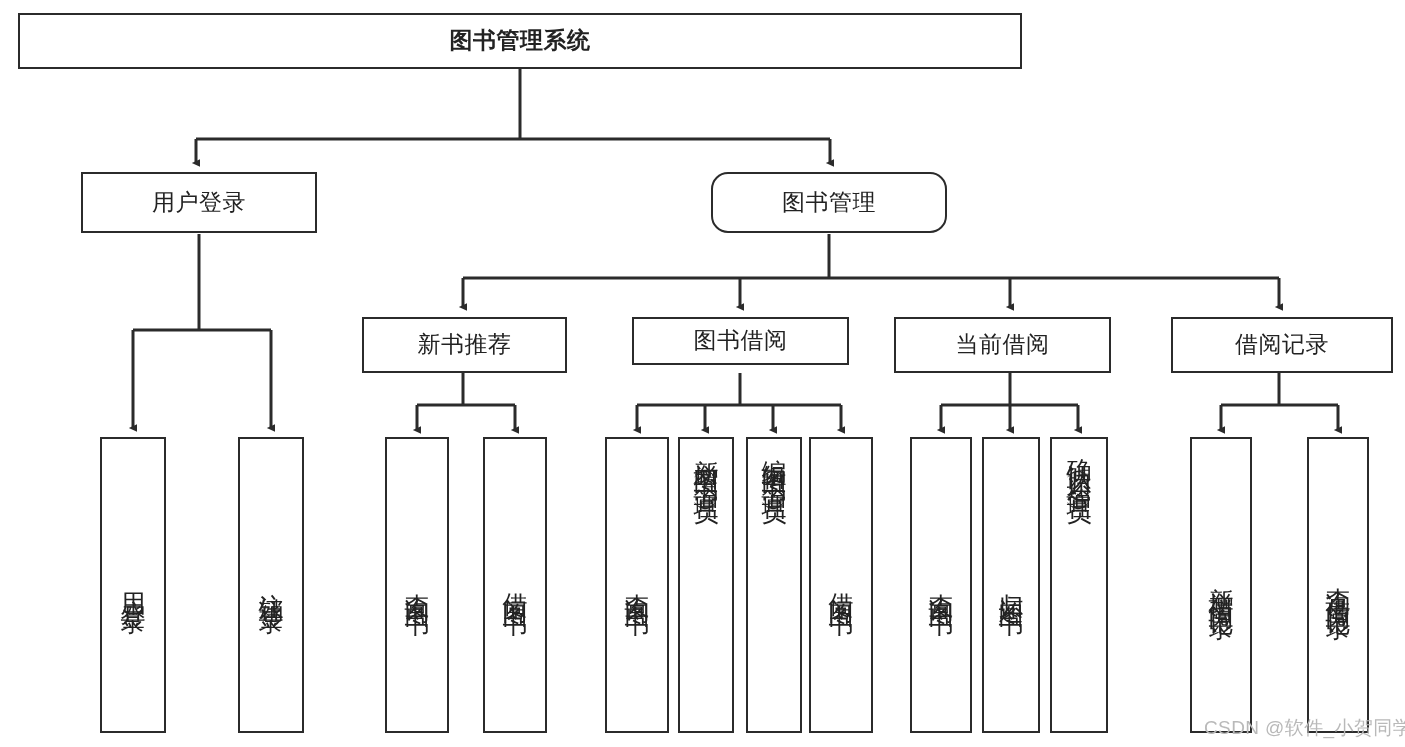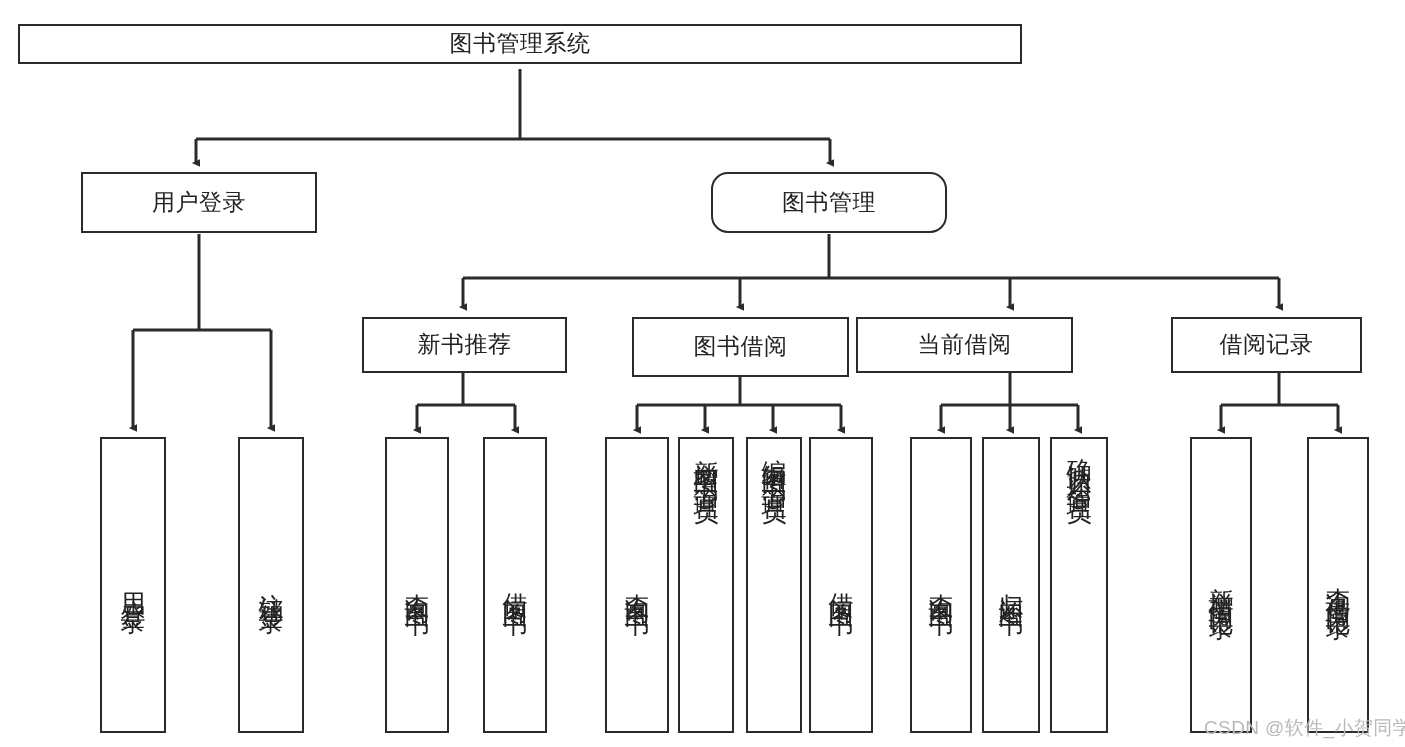--- a/index.html
+++ b/index.html
@@ -130,45 +130,45 @@
       <path d="M1010,405 L1010,430" marker-end="url(#arrow)"></path>
       <path d="M1078,405 L1078,430" marker-end="url(#arrow)"></path>
 
       <path d="M1279,373 L1279,405"></path>
       <path d="M1221,405 L1338,405"></path>
       <path d="M1221,405 L1221,430" marker-end="url(#arrow)"></path>
       <path d="M1338,405 L1338,430" marker-end="url(#arrow)"></path>
     </g>
   </svg>
 
-  <div class="node h root" style="left:18px; top:24px; width:1004px; height:40px;">
+  <div class="node h root" style="left:18px; top:13px; width:1004px; height:56px;font-weight:bold;">
     <span class="lbl">图书管理系统</span>
   </div>
 
   <div class="node h" style="left:81px; top:172px; width:236px; height:61px;">
     <span class="lbl">用户登录</span>
   </div>
 
   <div class="node h" style="left:711px; top:172px; width:236px; height:61px;border-radius:17px;">
     <span class="lbl">图书管理</span>
   </div>
 
   <div class="node h" style="left:362px; top:317px; width:205px; height:56px;">
     <span class="lbl">新书推荐</span>
   </div>
 
-  <div class="node h" style="left:632px; top:317px; width:217px; height:60px;">
+  <div class="node h" style="left:632px; top:317px; width:217px; height:48px;">
     <span class="lbl">图书借阅</span>
   </div>
 
-  <div class="node h" style="left:856px; top:317px; width:217px; height:56px;align-items:center;">
+  <div class="node h" style="left:894px; top:317px; width:217px; height:56px;align-items:center;">
     <span class="lbl">当前借阅</span>
   </div>
 
-  <div class="node h" style="left:1171px; top:317px; width:191px; height:56px;">
+  <div class="node h" style="left:1171px; top:317px; width:222px; height:56px;">
     <span class="lbl">借阅记录</span>
   </div>
 
   <div class="node v mid" style="left:100px; top:437px; width:66px; height:296px;">
     <span class="lbl">用户登录</span>
   </div>
 
   <div class="node v mid" style="left:238px; top:437px; width:66px; height:296px;">
     <span class="lbl">注销登录</span>
   </div>

